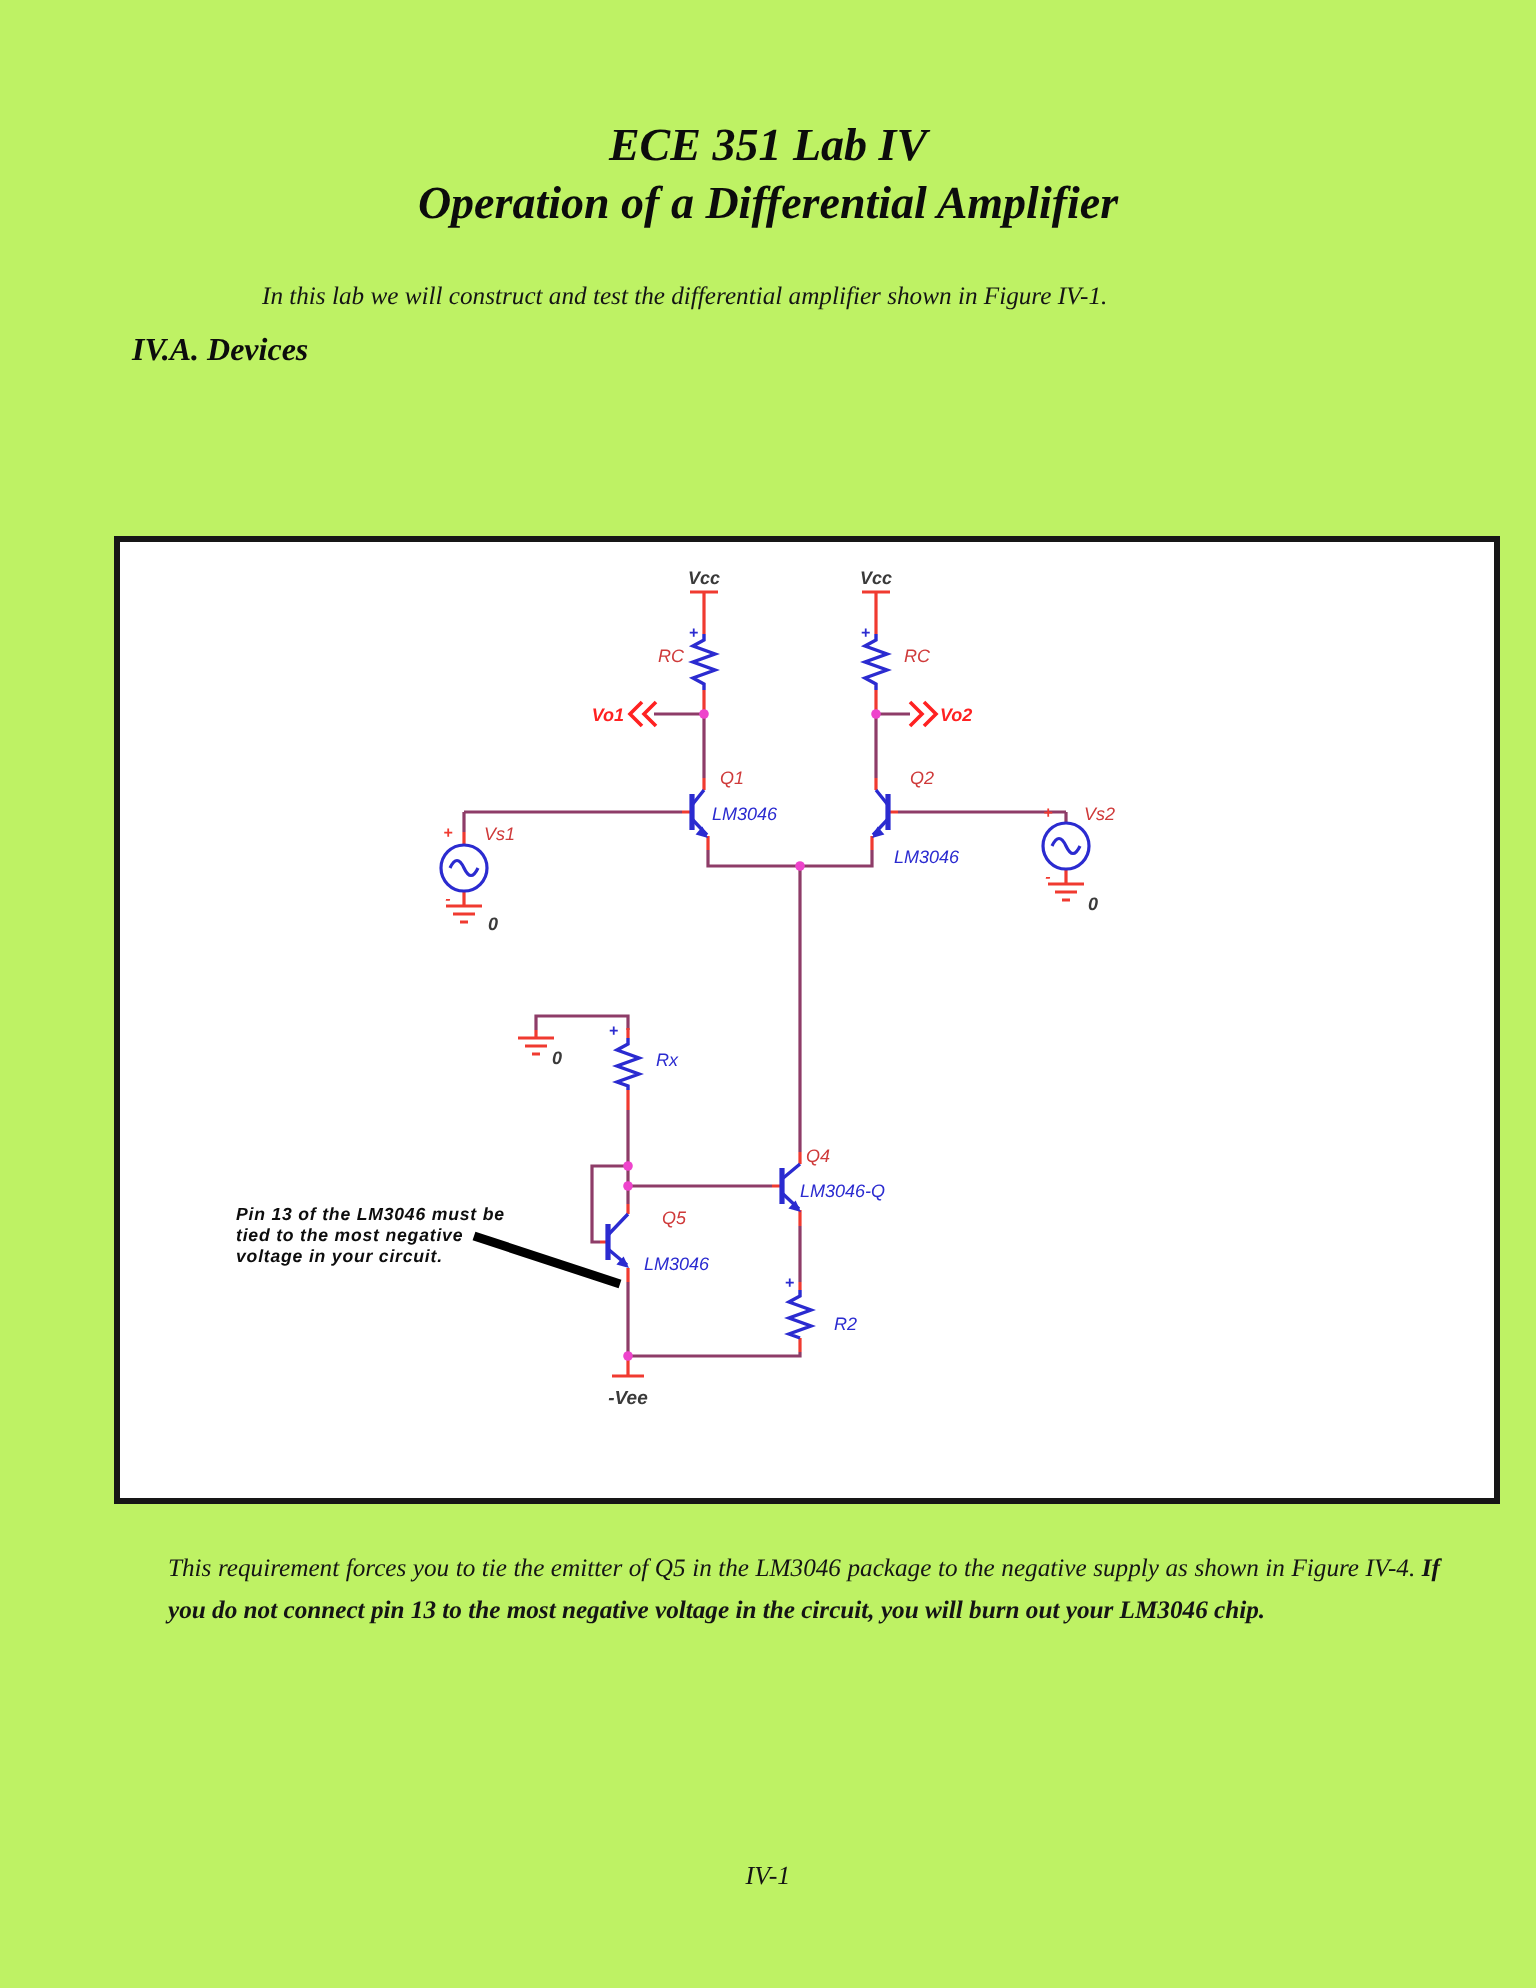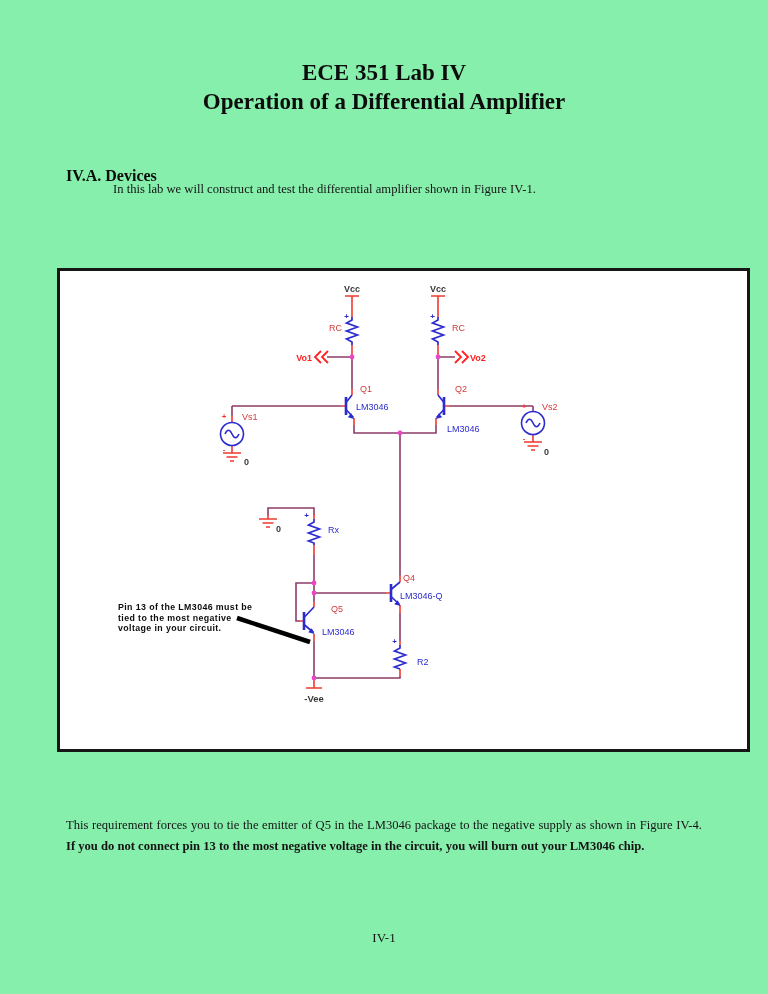--- a/index.html
+++ b/index.html
@@ -1,25 +1,26 @@
 <!DOCTYPE html>
 <html><head>
 <meta charset="utf-8">
 <style>
   html,body{margin:0;padding:0;background:#888;}
   .page{
-    position:relative;width:768px;height:994px;background:#86efac;
+    position:relative;width:768px;height:994px;background:#bef264;
     font-family:"Liberation Serif",serif;color:#111;overflow:hidden;
     margin:0 auto;
+    font-style:italic;
   }
   .abs{position:absolute;}
   .title-block{left:0;top:58px;width:768px;text-align:center;
     font-weight:bold;font-size:23px;line-height:29px;color:#0c0c0c;}
-  .body-par{left:66px;width:636px;font-size:12.6px;line-height:21px;
-    text-align:justify;color:#141414;margin-top:41px;}
+  .body-par{left:84px;width:636px;font-size:12.6px;line-height:21px;
+    text-align:justify;color:#141414;}
   .indent{text-indent:47px;}
   .warn{color:#ee1111;font-weight:bold;}
   .boldblk{font-weight:bold;}
   .section-h{left:66px;top:167px;font-weight:bold;font-size:16px;color:#0c0c0c;text-align:right;}
   .figure-box{left:57px;top:268px;width:644px;height:478px;border:3px solid #161616;background:#fff;padding-left:43px;}
   .fig-caption{position:absolute;left:7px;bottom:2px;font-size:12.8px;color:#141414;}
   .page-num{left:0;top:930px;width:768px;text-align:center;font-size:13px;color:#141414;}
   svg text{font-family:"Liberation Sans",sans-serif;}
   .lblB{fill:#2b2bd0;font-size:9px;}
   .lblR{fill:#cf3a3a;font-size:9px;}

